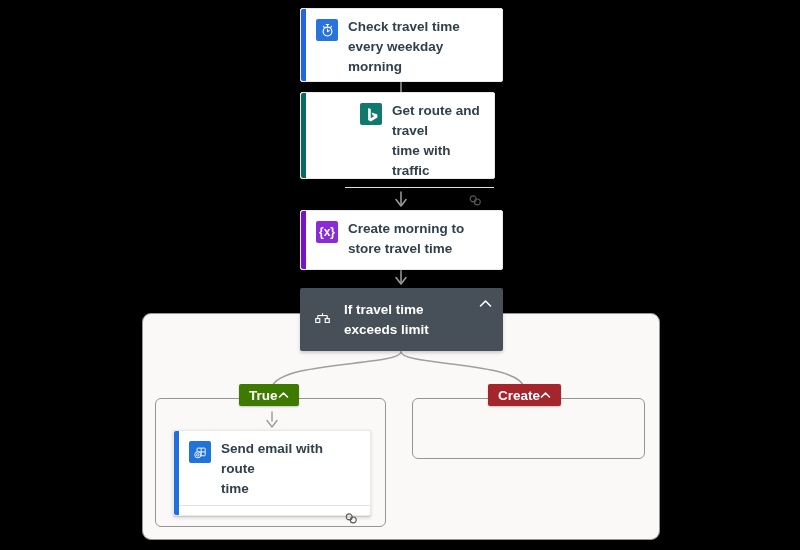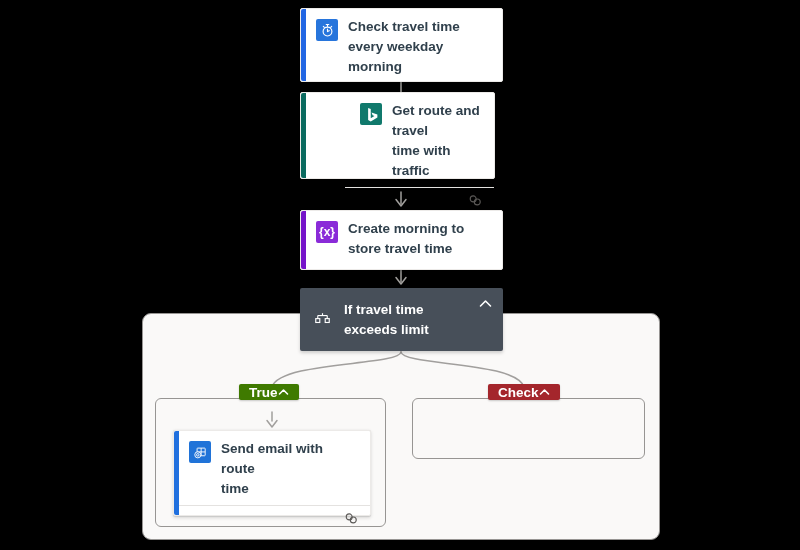--- a/index.html
+++ b/index.html
@@ -31,21 +31,21 @@
   .card-title { font-size:13.5px; font-weight:700; color:var(--title-color); line-height:20px; white-space:pre-line; }
   .card-footer { border-top:1px solid #e4e2e0; height:24px; flex:none;
     display:flex; align-items:center; justify-content:flex-end; padding:0 10px; }
   
   .condition-card { position:absolute; left:300px; top:288px; width:203px; height:63px; z-index:3;
     border-radius:2px; box-shadow:0 1.6px 3.6px rgba(0,0,0,.18); box-sizing:border-box; }
   .cond-main { display:flex; align-items:center; gap:11px; padding:10px 12px; height:100%; box-sizing:border-box; }
   .cond-title { font-size:13.5px; font-weight:700; color:#fff; line-height:20px; white-space:pre-line; }
   .cond-chevron { position:absolute; right:11px; top:11px; color:#fff; cursor:pointer; line-height:0; }
   
-  .badge { position:absolute; z-index:3; height:16px; border-radius:2px; color:#fff;
+  .badge { position:absolute; z-index:3; height:22px; border-radius:2px; color:#fff;
     display:flex; align-items:center; gap:0; padding:0 10px; font-size:13.5px; font-weight:700;
     box-shadow:0 1px 2px rgba(0,0,0,.2); cursor:pointer; }
   .badge.true { left:239px; top:384px; }
   .badge.false { left:488px; top:384px; }
   .badge .chev { line-height:0; }
   .link-icon { line-height:0; color:#5a5856; }
 </style>
 </head>
 <body>
 
@@ -141,21 +141,21 @@
   <div class="badge true" style="background: rgb(63, 122, 0);">
     <span>True</span>
     <span class="chev">
       <svg width="11" height="8" viewBox="0 0 11 8" fill="none" stroke="#fff" stroke-width="1.6" stroke-linecap="round" stroke-linejoin="round">
         <path d="M1.5 6 L5.5 2 L9.5 6"></path>
       </svg>
     </span>
   </div>
 
   <div class="badge false" style="background: rgb(164, 38, 44);">
-    <span>Check</span>
+    <span>Create</span>
     <span class="chev">
       <svg width="11" height="8" viewBox="0 0 11 8" fill="none" stroke="#fff" stroke-width="1.6" stroke-linecap="round" stroke-linejoin="round">
         <path d="M1.5 6 L5.5 2 L9.5 6"></path>
       </svg>
     </span>
   </div>
 
   <div class="action-card" style="left:173px; top:430px; width:198px; height:86px;">
     <div class="accent" style="background: rgb(31, 111, 222);"></div>
     <div class="card-main">

